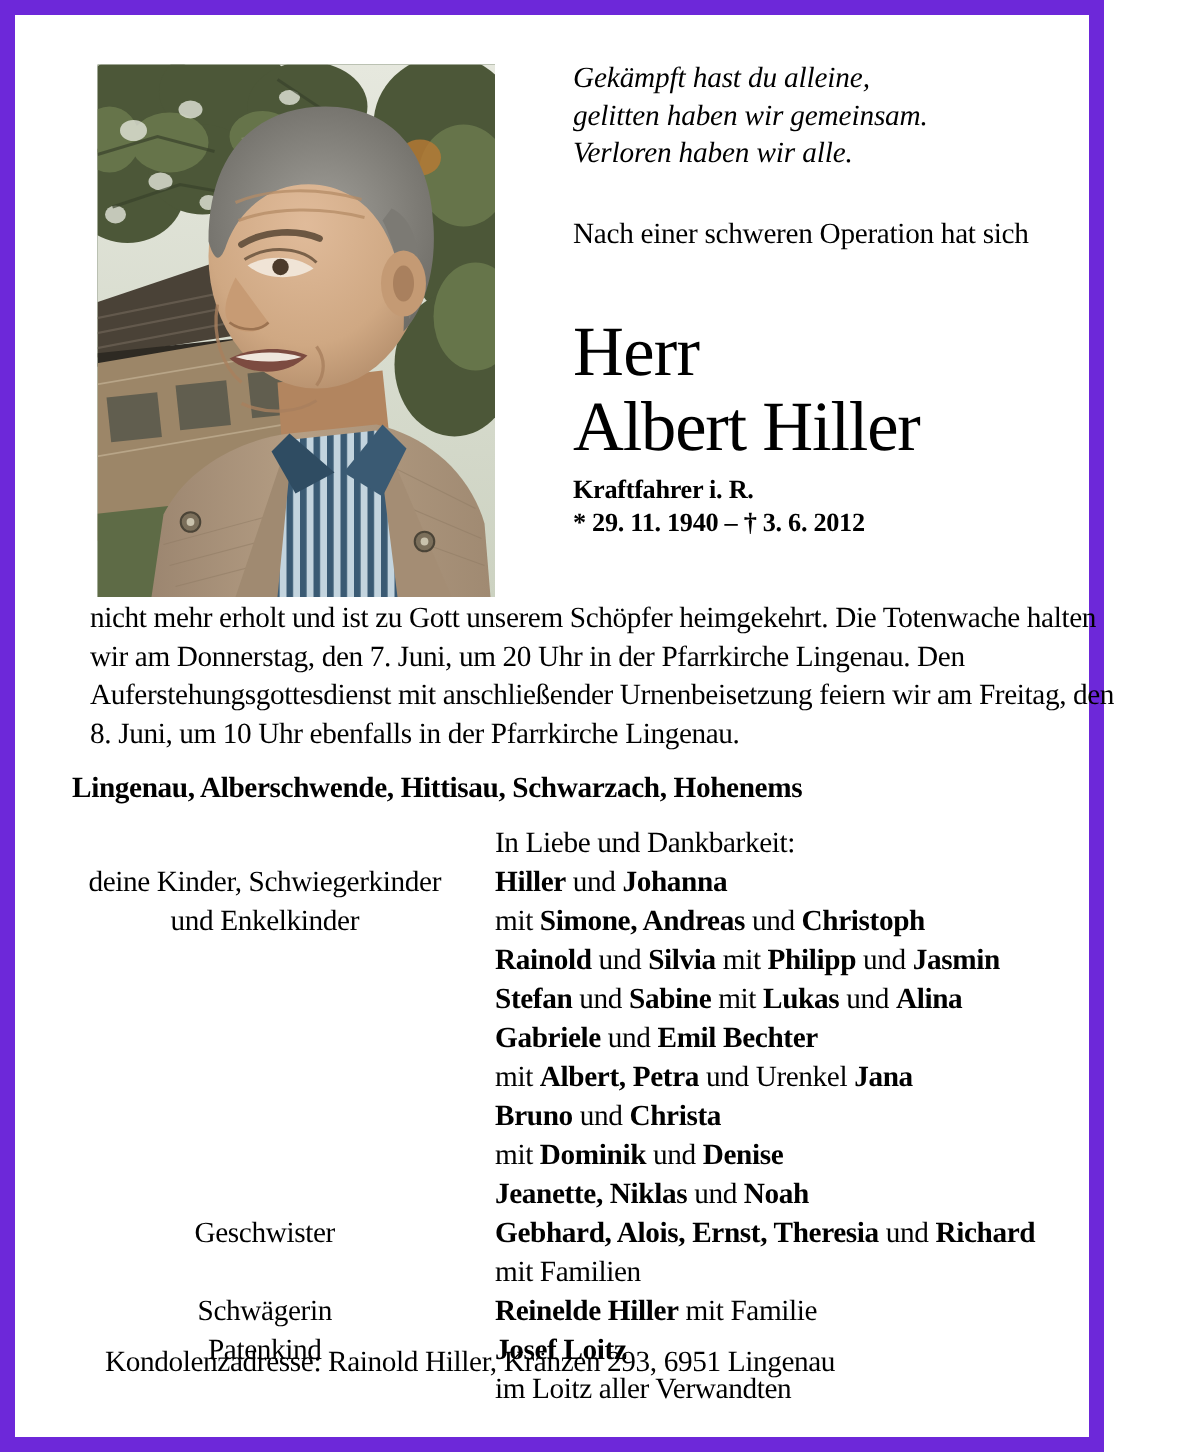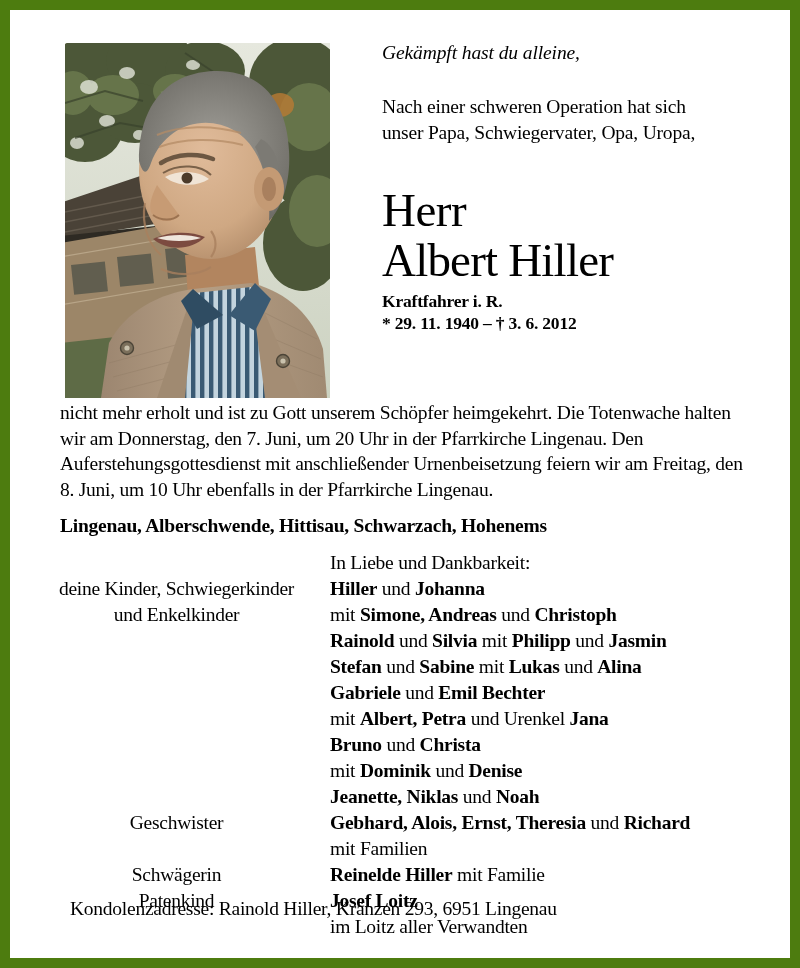--- a/index.html
+++ b/index.html
@@ -6,22 +6,22 @@
   * { margin:0; padding:0; box-sizing:border-box; }
   html,body { background:#ffffff; }
   body {
     width:800px; height:968px;
     font-family:"Liberation Serif", serif;
     color:#000;
     overflow:hidden;
   }
   .obituary-frame {
     position:relative;
-    width:800px; height:968px;
-    background:#4d7c0f;
+    width:736px; height:968px;
+    background:#6d28d9;
     padding:10px;
   }
   .obituary-page {
     position:relative;
     width:100%; height:100%;
     background:#ffffff;
   }
 
   
   .photo {
@@ -79,21 +79,21 @@
     position:absolute;
     left:50px; top:390px;
     width:684px;
     font-size:19.5px;
     line-height:25.5px;
     letter-spacing:-0.25px;
   }
   .bodytext p { margin:0; }
   .places {
     position:absolute;
-    left:50px; top:505px;
+    left:38px; top:505px;
     font-size:19.5px;
     font-weight:bold;
     letter-spacing:-0.25px;
   }
 
   
   .family {
     position:absolute;
     left:20px; top:540px;
     width:700px;
@@ -276,25 +276,26 @@
           <path d="M146 188 C152 196 152 206 146 214"></path>
           <path d="M96 226 C114 234 134 232 146 224"></path>
         </g>
       </g>
     </svg>
   </div>
 
   <div class="rightcol">
     <div class="epitaph">
       <div>Gekämpft hast du alleine,</div>
+      <div>gelitten haben wir gemeinsam.</div>
+      <div>Verloren haben wir alle.</div>
     </div>
 
     <div class="lead">
       <div>Nach einer schweren Operation hat sich</div>
-      <div>unser Papa, Schwiegervater, Opa, Uropa,</div>
     </div>
 
     <div class="name-block">
       <div class="honorific">Herr</div>
       <div class="fullname">Albert Hiller</div>
       <div class="profession">Kraftfahrer i. R.</div>
       <div class="lifedates">* 29. 11. 1940 – † 3. 6. 2012</div>
     </div>
   </div>
 

